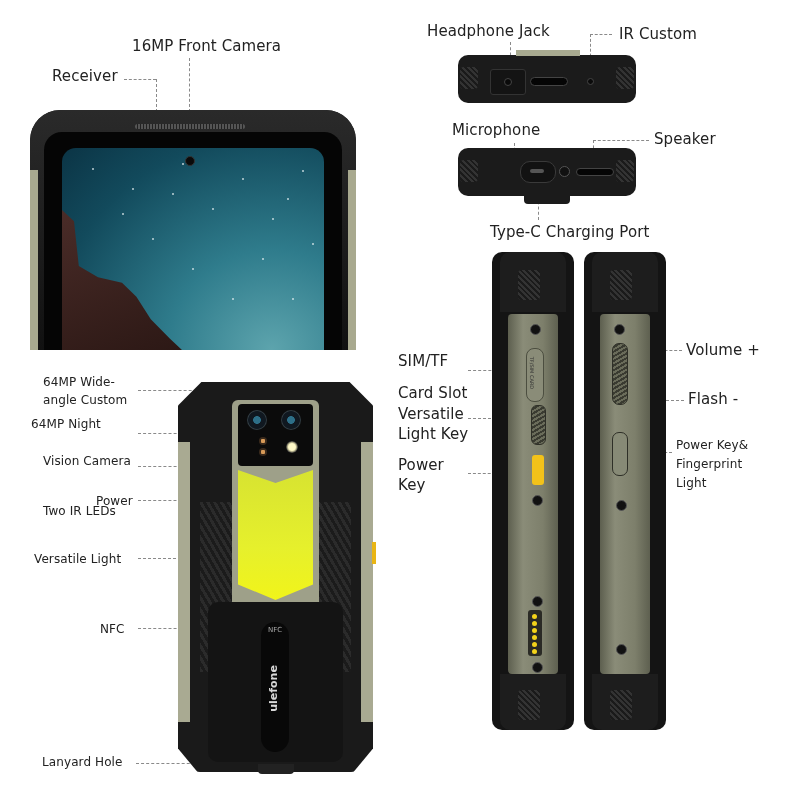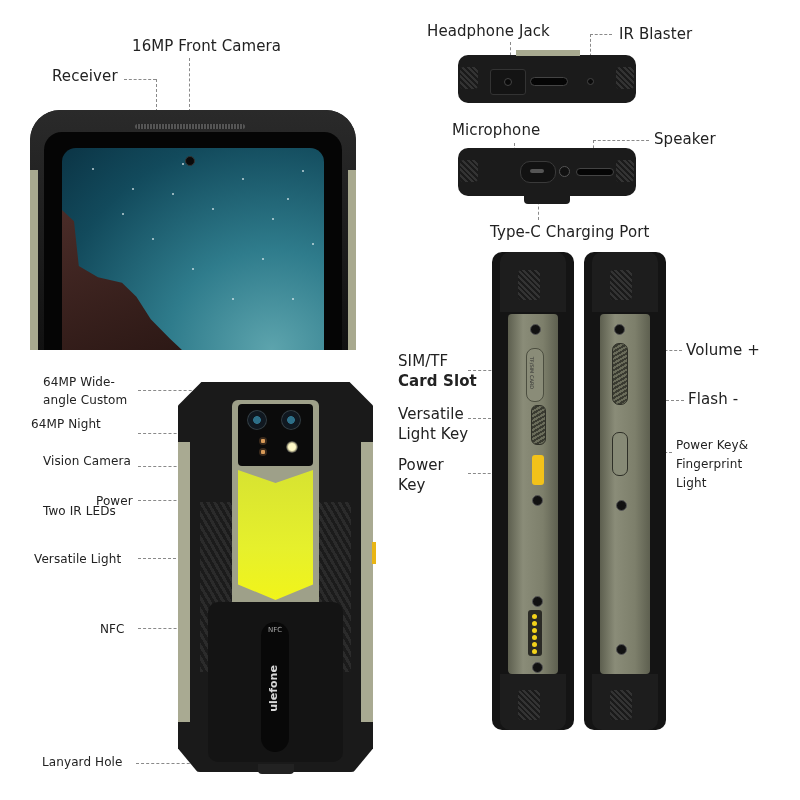--- a/index.html
+++ b/index.html
@@ -134,21 +134,21 @@
   </div>
   <div class="light"></div>
   <div class="lower"></div>
   <div class="logo"></div>
   <div class="nfc">NFC</div>
   <div class="logotext">ulefone</div>
   <div class="lanyard"></div>
 </div>
 
 <div class="lbl" style="left:427px;top:22px;">Headphone Jack</div>
-<div class="lbl" style="left:619px;top:25px;">IR Blaster</div>
+<div class="lbl" style="left:619px;top:25px;">IR Custom</div>
 <div class="dv" style="left:510px;top:42px;height:45px;"></div>
 <div class="dh" style="left:590px;top:34px;width:22px;"></div>
 <div class="dv" style="left:590px;top:34px;height:52px;"></div>
 
 <div class="edge" style="left:458px;top:55px;width:178px;height:48px;">
   <div class="cap" style="left:58px;top:-5px;width:64px;height:6px;"></div>
   <div class="knurl" style="left:2px;"></div>
   <div class="knurl" style="right:2px;"></div>
   <div class="abs" style="left:32px;top:14px;width:34px;height:24px;background:#141414;border:1px solid #333;border-radius:3px;"></div>
   <div class="hole" style="left:46px;top:23px;width:6px;height:6px;"></div>
@@ -168,21 +168,21 @@
   <div class="knurl" style="left:2px;"></div>
   <div class="knurl" style="right:2px;"></div>
   <div class="abs" style="left:62px;top:13px;width:34px;height:20px;background:#121212;border:1px solid #3a3a3a;border-radius:10px;"></div>
   <div class="abs" style="left:72px;top:21px;width:14px;height:4px;background:#555;border-radius:2px;"></div>
   <div class="screw" style="left:101px;top:18px;"></div>
   <div class="slot" style="left:118px;top:20px;width:36px;height:6px;"></div>
   <div class="abs" style="left:66px;top:44px;width:46px;height:12px;background:#1b1b1b;border-radius:0 0 4px 4px;"></div>
 </div>
 
 <div class="lbl" style="left:398px;top:352px;">SIM/TF</div>
-<div class="lbl" style="left:398px;top:372px;font-weight:bold;">Card Slot</div>
+<div class="lbl" style="left:398px;top:384px;">Card Slot</div>
 <div class="dh" style="left:468px;top:370px;width:64px;"></div>
 
 <div class="lbl" style="left:398px;top:405px;">Versatile</div>
 <div class="lbl" style="left:398px;top:425px;">Light Key</div>
 <div class="dh" style="left:468px;top:418px;width:68px;"></div>
 
 <div class="lbl" style="left:398px;top:456px;">Power</div>
 <div class="lbl" style="left:398px;top:476px;">Key</div>
 <div class="dh" style="left:468px;top:473px;width:72px;"></div>
 

